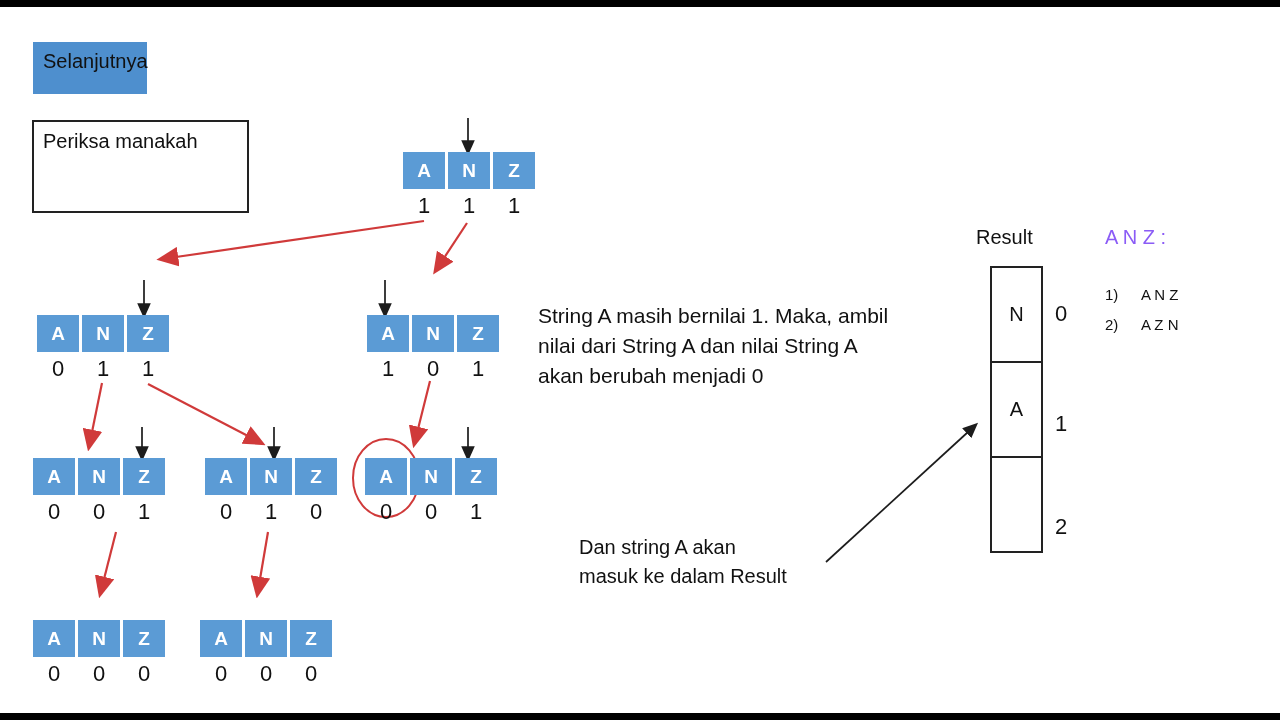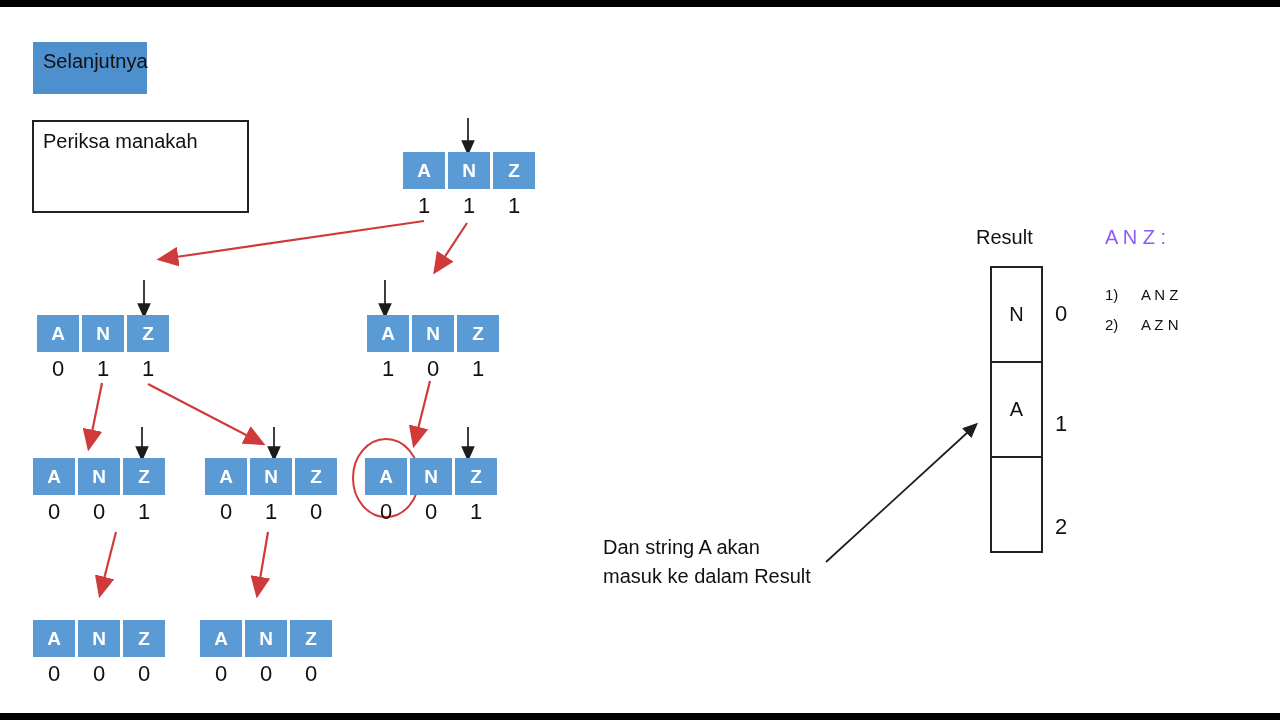--- a/index.html
+++ b/index.html
@@ -29,21 +29,21 @@
   .anz{position:absolute;}
   .anz .cells{display:flex;gap:3px;}
   .anz .cell{
     width:42px;height:37px;background:#5b9bd5;color:#fff;
     font-weight:bold;font-size:19px;display:flex;align-items:center;justify-content:center;
   }
   .anz .vals{display:flex;gap:3px;margin-top:4px;}
   .anz .vals span{width:42px;text-align:center;font-size:22px;color:#111;}
 
   .txt{position:absolute;font-size:21px;line-height:30px;color:#111;}
-  .txt.small{font-size:20px;line-height:29px;margin-left:24px;}
+  .txt.small{font-size:20px;line-height:29px;}
 
   .result-label{position:absolute;left:940px;top:226px;font-size:20px;color:#111;margin-left:36px;}
   .result-table{
     position:absolute;left:990px;top:266px;width:53px;height:287px;
     border:2px solid #222;box-sizing:border-box;display:flex;flex-direction:column;
   }
   .result-table .rcell{
     flex:1;display:flex;align-items:center;justify-content:center;
     font-size:20px;color:#111;border-bottom:2px solid #222;
   }
@@ -198,20 +198,25 @@
       <div class="cell">N</div>
       <div class="cell">Z</div>
     </div>
     <div class="vals">
       <span>0</span>
       <span>0</span>
       <span>0</span>
     </div>
   </div>
 
+  <div class="txt" style="left:538px;top:301px">
+    <div>String A masih bernilai 1. Maka, ambil</div>
+    <div>nilai dari String A dan nilai String A</div>
+    <div>akan berubah menjadi 0</div>
+  </div>
 
   <div class="txt small" style="left:579px;top:533px">
     <div>Dan string A akan</div>
     <div>masuk ke dalam Result</div>
   </div>
 
   <div class="result-label">Result</div>
 
   <div class="result-table">
     <div class="rcell">N</div>

